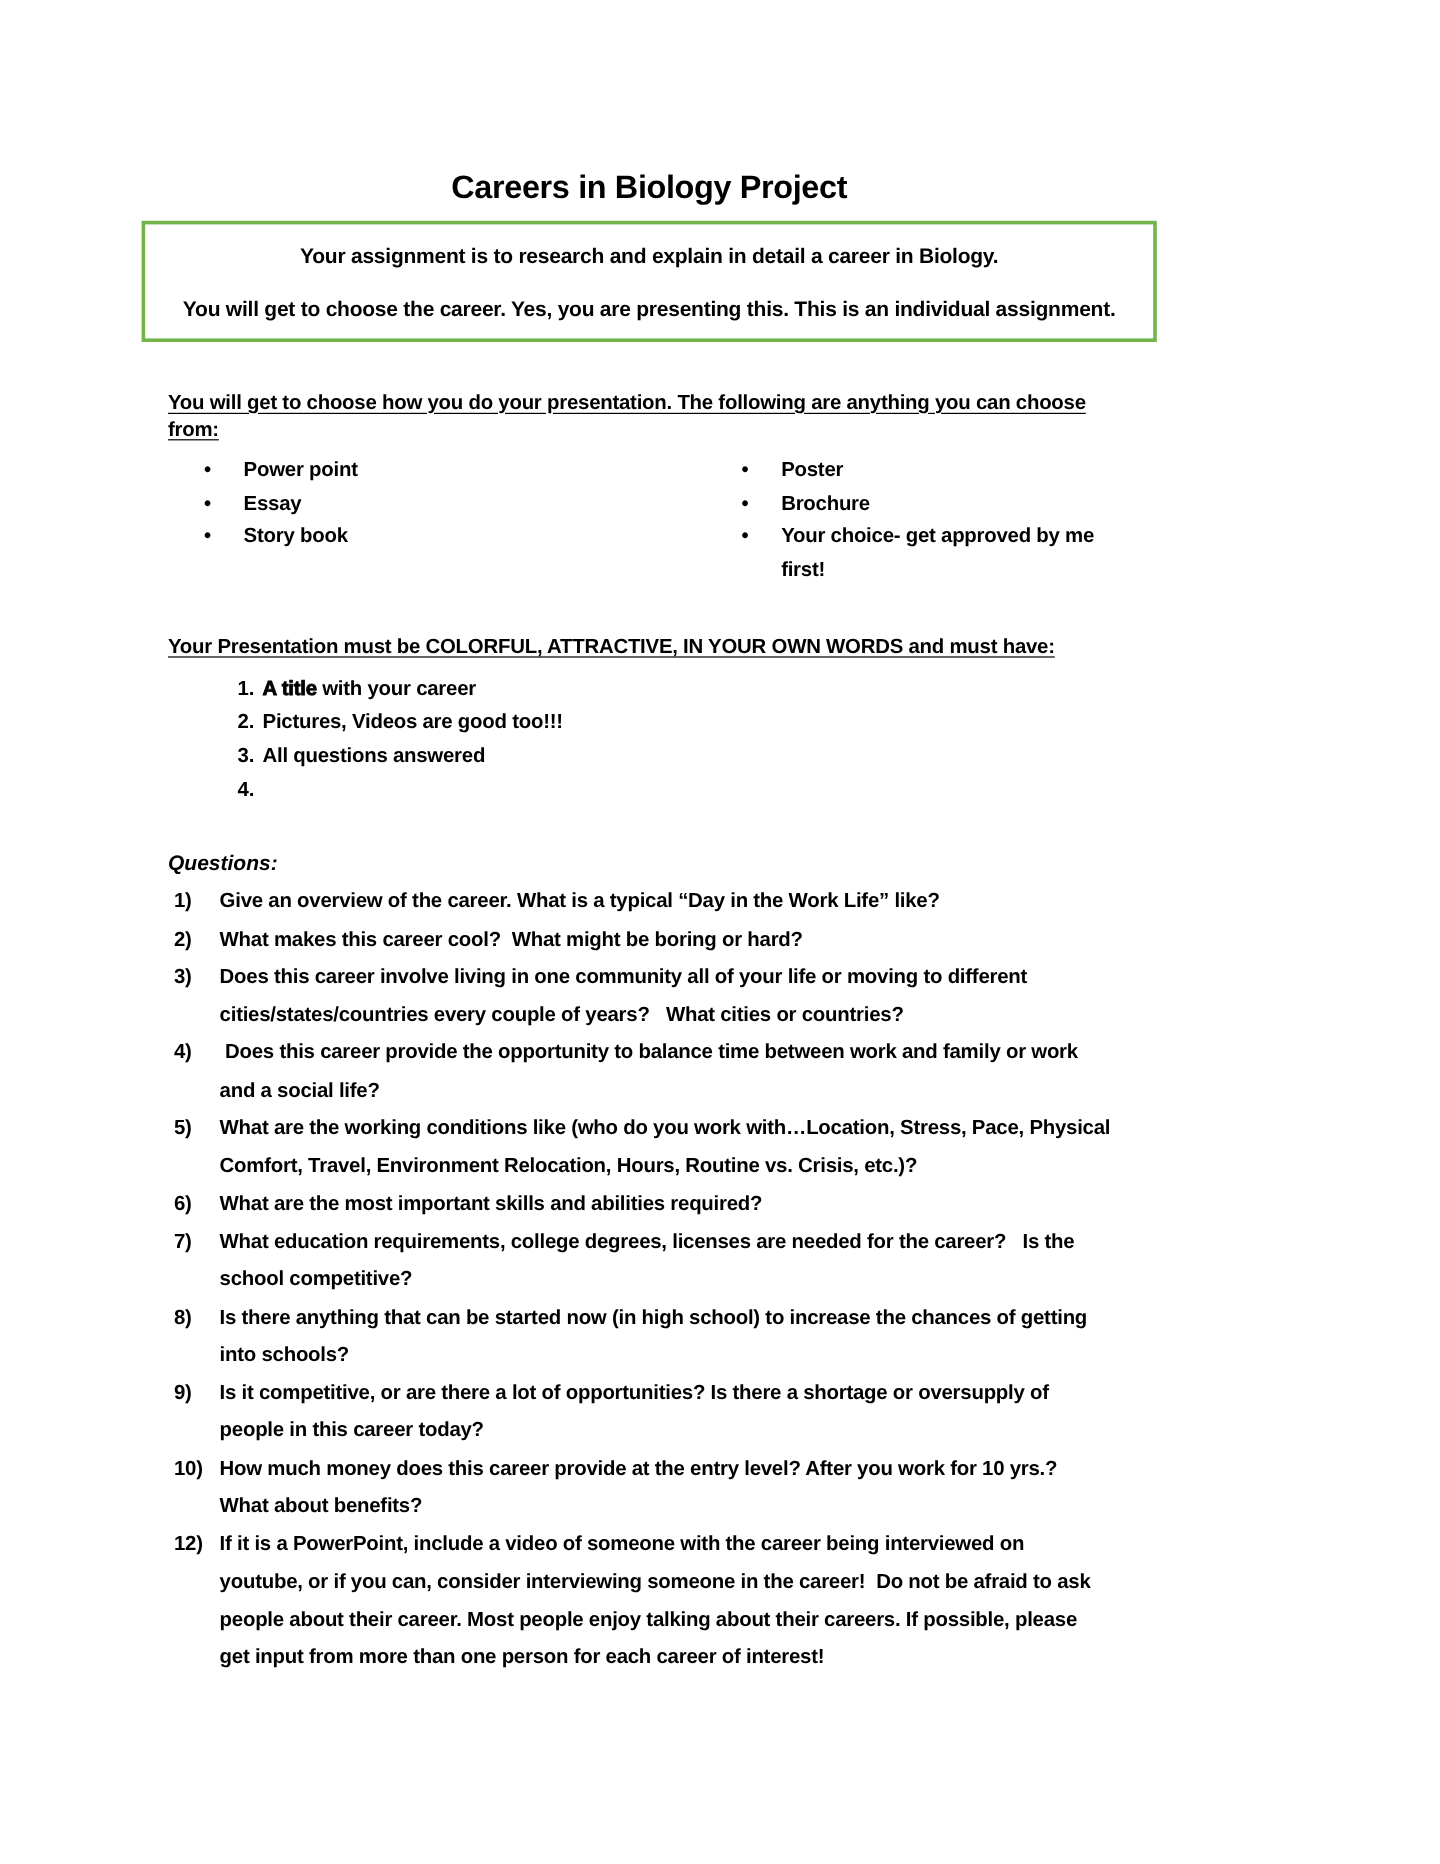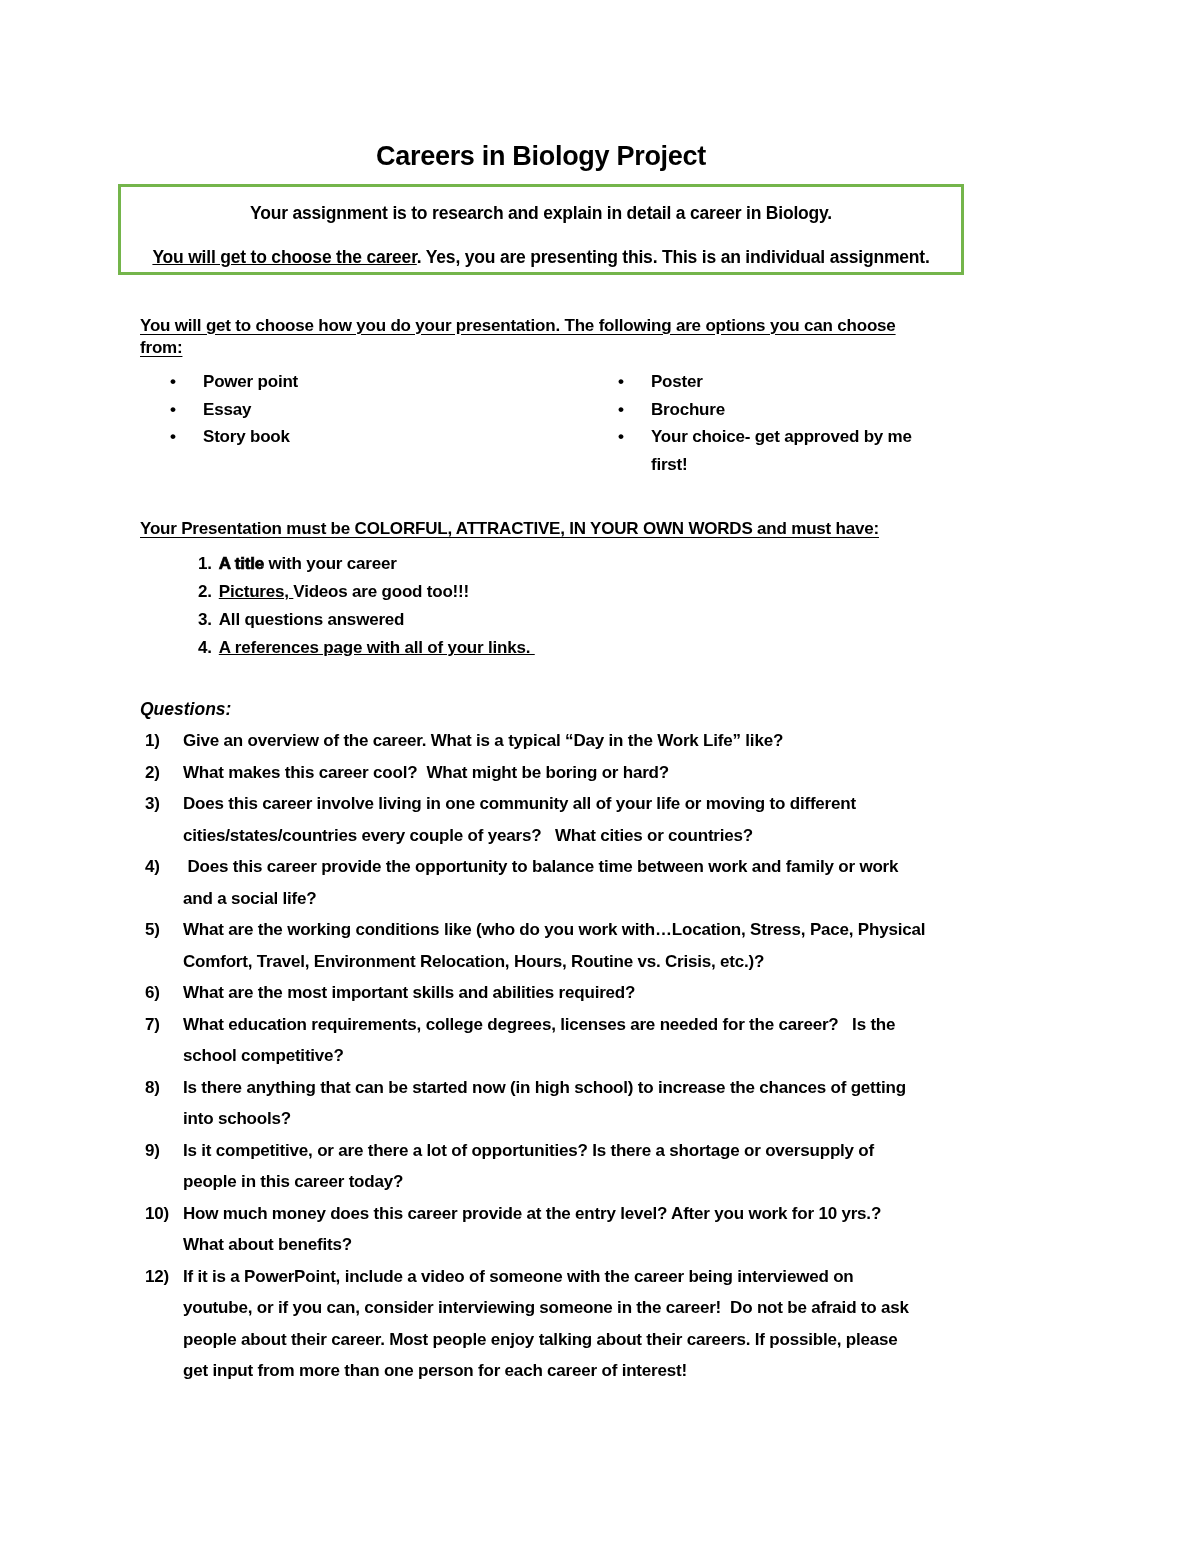--- a/index.html
+++ b/index.html
@@ -12,27 +12,27 @@
   .page { width:1072px; height:1553px; padding:140px 130px 0 140px; }
 
   .doc-title {
     text-align:center; font-size:27px; letter-spacing:-0.3px;
     line-height:32px; margin-bottom:12px;
   }
 
   .intro-box {
     border:3px solid #c2410c;
     margin:0 -22px;
-    padding:15px 20px 3px 20px;
+    padding:15px 20px 13px 20px;
     text-align:center;
     font-size:17.5px; letter-spacing:-0.2px; line-height:23px;
   }
   .intro-box .l1 { margin-bottom:21px; }
 
-  .u { text-decoration:underline; }
+  .u { }
   .xb { -webkit-text-stroke:0.7px currentColor; }
 
   .sec-heading {
     margin-top:40px;
     font-size:17px; letter-spacing:-0.2px; line-height:22px;
     text-decoration:underline;
     text-underline-offset:3px;
   }
 
   .options-row { display:flex; margin-top:9px; }
@@ -59,21 +59,21 @@
 
 <div class="page">
 
   <div class="doc-title">Careers in Biology Project</div>
 
   <div class="intro-box" style="border-color: rgb(116, 181, 75);">
     <div class="l1">Your assignment is to research and explain in detail a career in Biology.</div>
     <div class="l2"><span class="u">You will get to choose the career</span><span>.  Yes, you are presenting this. This is an individual assignment.</span></div>
   </div>
 
-  <div class="sec-heading">You will get to choose how you do your presentation. The following are options you can choose from:</div>
+  <div class="sec-heading">You will get to choose how you do your presentation. The following are anything you can choose from:</div>
 
   <div class="options-row">
     <ul class="options-col left">
       <li>
           <span class="blt">•</span>
           <span>Power point</span>
         </li>
       <li>
           <span class="blt">•</span>
           <span>Essay</span>
@@ -109,21 +109,20 @@
     <li>
         <span class="req-num">2.</span>
         <span class="req-text"><span class="u">Pictures, </span><span>Videos are good too!!!</span></span>
       </li>
     <li>
         <span class="req-num">3.</span>
         <span class="req-text"><span>All questions answered</span></span>
       </li>
     <li>
         <span class="req-num">4.</span>
-        <span class="req-text"><span class="u">A references page with all of your links. </span></span>
       </li>
   </ol>
 
   <div class="q-heading">Questions:</div>
 
   <ol class="q-list">
     <li>
         <span class="q-num">1)</span>
         <span class="q-text">Give an overview of the career. What is a typical “Day in the Work Life” like?</span>
       </li>

